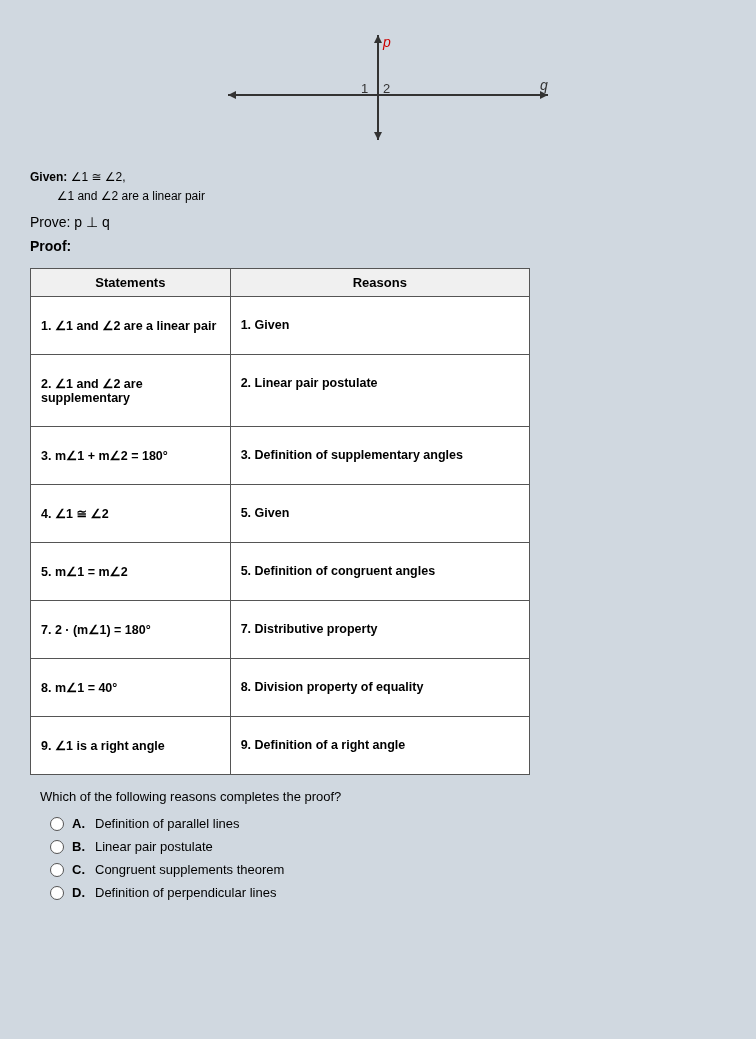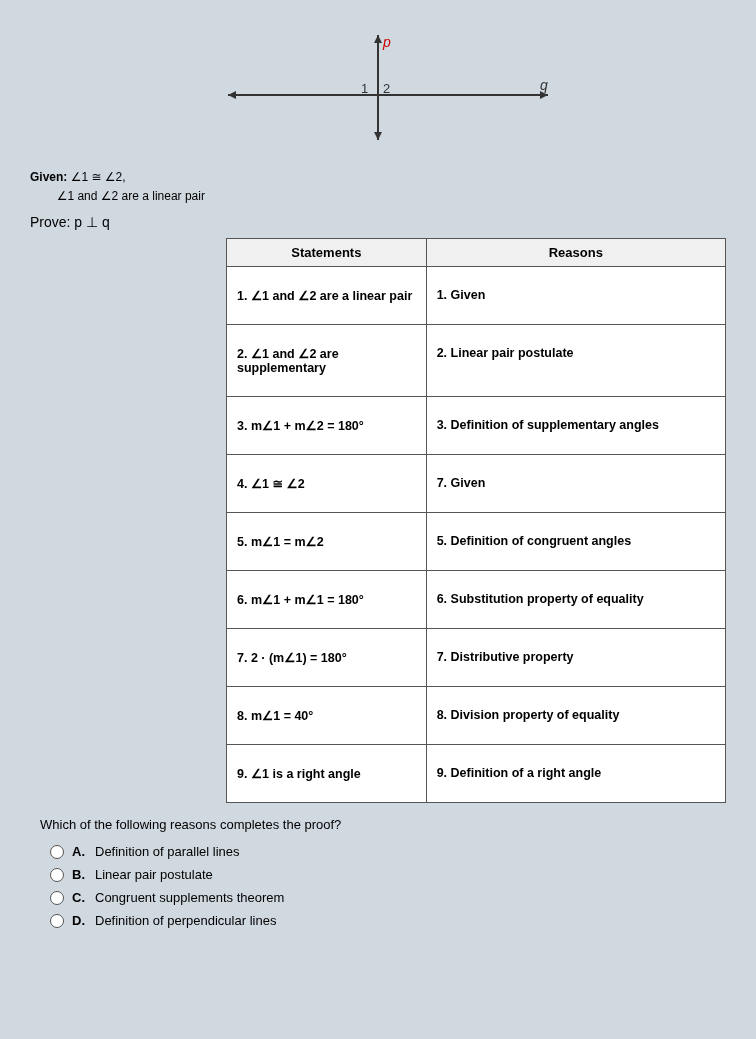--- a/index.html
+++ b/index.html
@@ -46,21 +46,21 @@
     }
     .proof-section {
       margin-bottom: 14px;
       font-size: 14px;
     }
     .proof-section .label {
       font-weight: bold;
     }
     .table-wrapper {
       display: flex;
-      justify-content: flex-end;
+      justify-content: flex-start;
       margin-bottom: 14px;
     }
     table {
       border-collapse: collapse;
       width: 500px;
       background: white;
     }
     th {
       background: #f0f0f0;
       border: 1px solid #555;
@@ -146,20 +146,23 @@
     <span>∠1 ≅ ∠2,</span><br>
     &nbsp;&nbsp;&nbsp;&nbsp;&nbsp;&nbsp;&nbsp;
     <span>∠1 and ∠2 are a linear pair</span>
   </div>
 
   <div class="prove-section">
     <span class="label">Prove:</span>
     <span> p ⊥ q</span>
   </div>
 
+  <div class="proof-section">
+    <span class="label">Proof:</span>
+  </div>
 
   <div class="table-wrapper">
     <table>
       <thead>
         <tr>
           <th>Statements</th>
           <th>Reasons</th>
         </tr>
       </thead>
       <tbody id="proof-tbody">
@@ -170,31 +173,27 @@
           <tr>
             <td class="stmt">2. ∠1 and ∠2 are supplementary</td>
             <td class="rsn">2. Linear pair postulate</td>
           </tr>
           <tr>
             <td class="stmt">3. m∠1 + m∠2 = 180°</td>
             <td class="rsn">3. Definition of supplementary angles</td>
           </tr>
           <tr>
             <td class="stmt">4. ∠1 ≅ ∠2</td>
-            <td class="rsn">7. Given</td>
+            <td class="rsn">5. Given</td>
           </tr>
           <tr>
             <td class="stmt">5. m∠1 = m∠2</td>
             <td class="rsn">5. Definition of congruent angles</td>
           </tr>
           <tr>
-            <td class="stmt">6. m∠1 + m∠1 = 180°</td>
-            <td class="rsn">6. Substitution property of equality</td>
-          </tr>
-          <tr>
             <td class="stmt">7. 2 · (m∠1) = 180°</td>
             <td class="rsn">7. Distributive property</td>
           </tr>
           <tr>
             <td class="stmt">8. m∠1 = 40°</td>
             <td class="rsn">8. Division property of equality</td>
           </tr>
           <tr>
             <td class="stmt">9. ∠1 is a right angle</td>
             <td class="rsn">9. Definition of a right angle</td>

